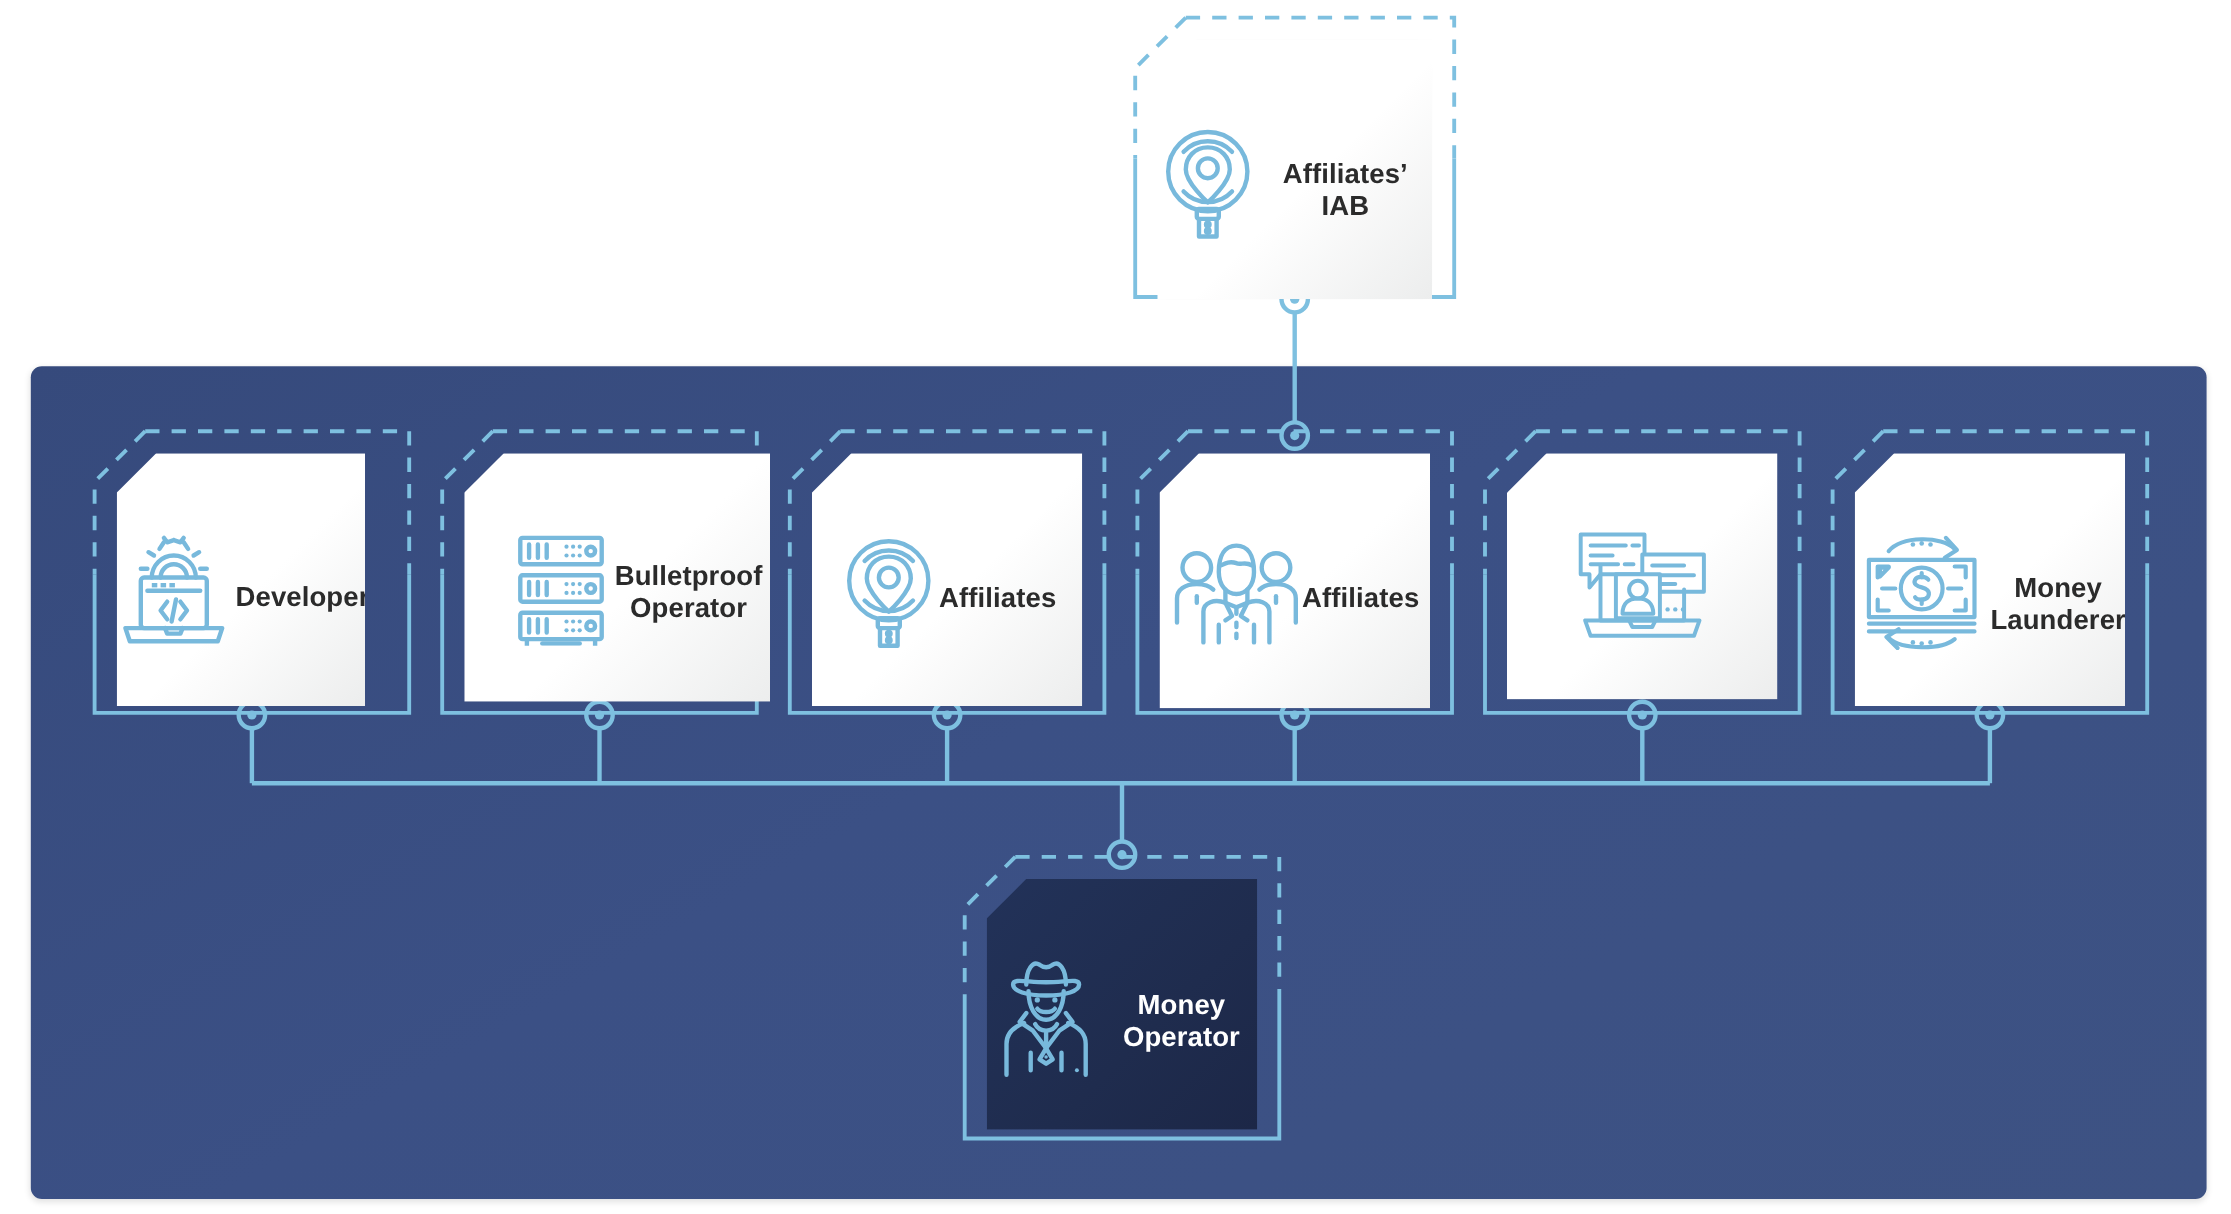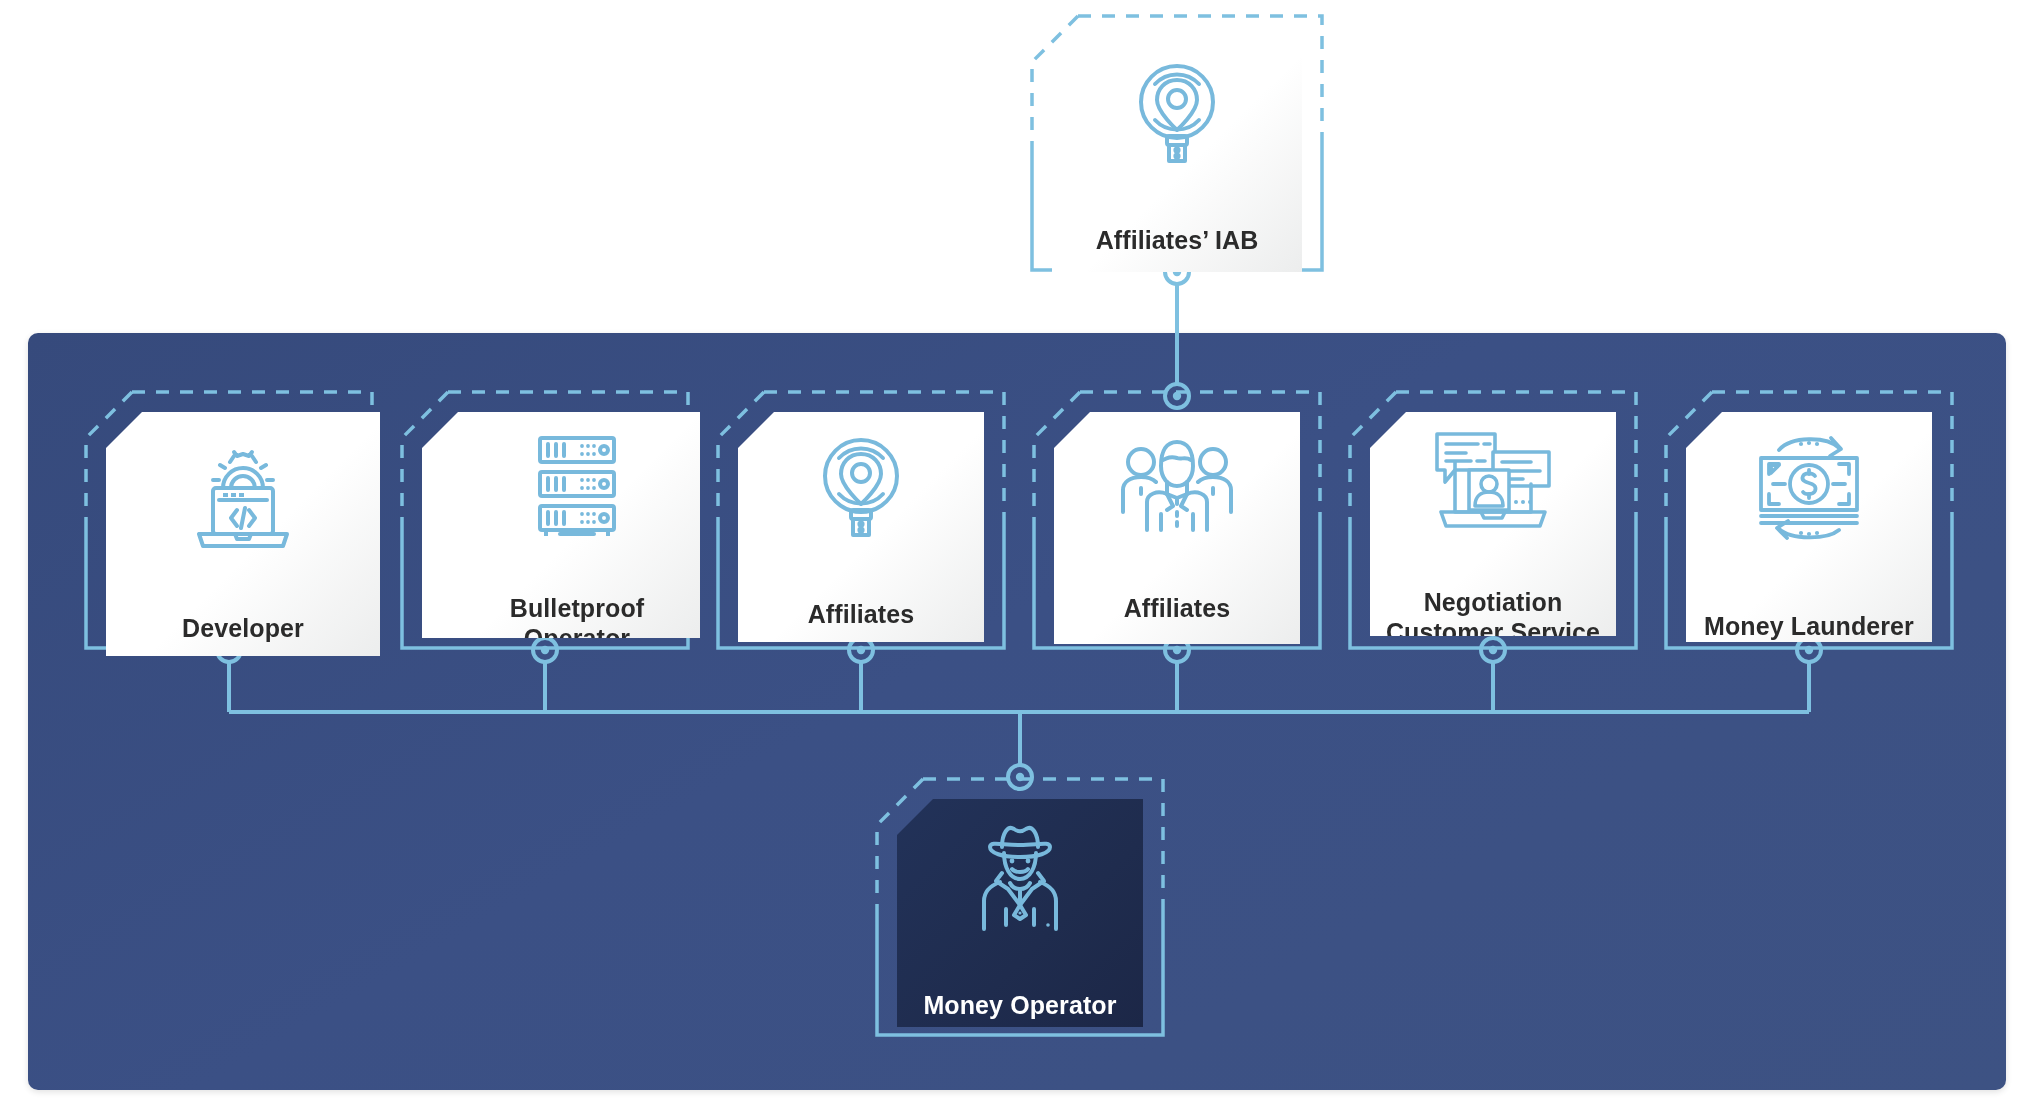--- a/index.html
+++ b/index.html
@@ -25,21 +25,21 @@
   }
   .frame svg{display:block;width:100%;height:100%;overflow:visible;}
 
   
   .card{
     position:absolute;
     background:linear-gradient(135deg,#ffffff 0%,#ffffff 55%,#eceded 100%);
     box-shadow:0 8px 16px rgba(20,30,60,.18);
     -webkit-clip-path:polygon(36px 0, 100% 0, 100% 100%, 0 100%, 0 36px);
     clip-path:polygon(36px 0, 100% 0, 100% 100%, 0 100%, 0 36px);
-    display:flex;flex-direction:column;align-items:center;justify-content:flex-start;gap:48px;
+    display:flex;flex-direction:row;align-items:center;justify-content:center;
   }
   .card.dark{
     background:linear-gradient(135deg,#223259 0%,#1f2c4e 60%,#1c2747 100%);
     box-shadow:0 10px 22px rgba(10,16,38,.35);
   }
   .card .icon{display:flex;align-items:center;justify-content:center;}
   .card .label{
     color:#2b2b2b;font-weight:bold;font-size:25px;line-height:1.18;
     text-align:center;letter-spacing:.1px;
   }
@@ -141,21 +141,21 @@
   </div>
 
   <div class="node" style="left:84px;top:390px;width:290px;height:260px;">
     <div class="frame">
       <svg viewBox="0 0 290 260" preserveAspectRatio="none">
         <path d="M 48 2 L 288 2 L 288 132" fill="none" stroke="#7ec0e0" stroke-width="3.5" stroke-dasharray="13 11"></path>
         <path d="M 48 2 L 2 48 L 2 132" fill="none" stroke="#7ec0e0" stroke-width="3.5" stroke-dasharray="13 11"></path>
         <path d="M 2 132 L 2 258 L 288 258 L 288 132" fill="none" stroke="#7ec0e0" stroke-width="3.5"></path>
       </svg>
     </div>
-    <div class="card" style="left:22px;top:22px;width:274px;height:208px;padding-top:36px;">
+    <div class="card" style="left:22px;top:22px;width:226px;height:208px;padding-top:22px;">
       <div class="icon">
         <svg width="112" height="106" viewBox="0 0 112 106" fill="none" stroke="#78b9dc" stroke-width="4" stroke-linecap="round" stroke-linejoin="round">
           <path d="M 56 6 L 50 8 L 47 4 M 56 6 L 62 8 L 65 4"></path>
           <path d="M 38 20 L 33 17 M 74 20 L 79 17"></path>
           <path d="M 32 32 L 26 32 M 80 32 L 86 32"></path>
           <path d="M 36 40 A 20 20 0 0 1 76 40"></path>
           <path d="M 44 40 A 12 12 0 0 1 68 40"></path>
           <path d="M 47 8 L 43 14 M 65 8 L 69 14"></path>
           <rect x="26" y="40" width="60" height="46" rx="3"></rect>
           <path d="M 32 52 L 80 52"></path>
@@ -302,24 +302,20 @@
           <path d="M 42 78 C 42 68 48 64 56 64 C 64 64 70 68 70 78 Z"></path>
           <g fill="#78b9dc" stroke="none">
             <circle cx="83" cy="74" r="2"></circle>
               <circle cx="90" cy="74" r="2"></circle>
               <circle cx="97" cy="74" r="2"></circle>
           </g>
           <path d="M 8 84 L 112 84 L 107 98 L 13 98 Z"></path>
           <path d="M 48 84 L 51 90 L 69 90 L 72 84"></path>
         </svg>
       </div>
-      <div class="label" style="margin-top:8px;">
-        <span>Negotiation</span><br>
-        <span>Customer Service</span>
-      </div>
     </div>
   </div>
 
   <div class="node" style="left:1664px;top:390px;width:290px;height:260px;">
     <div class="frame">
       <svg viewBox="0 0 290 260" preserveAspectRatio="none">
         <path d="M 48 2 L 288 2 L 288 132" fill="none" stroke="#7ec0e0" stroke-width="3.5" stroke-dasharray="13 11"></path>
         <path d="M 48 2 L 2 48 L 2 132" fill="none" stroke="#7ec0e0" stroke-width="3.5" stroke-dasharray="13 11"></path>
         <path d="M 2 132 L 2 258 L 288 258 L 288 132" fill="none" stroke="#7ec0e0" stroke-width="3.5"></path>
       </svg>

